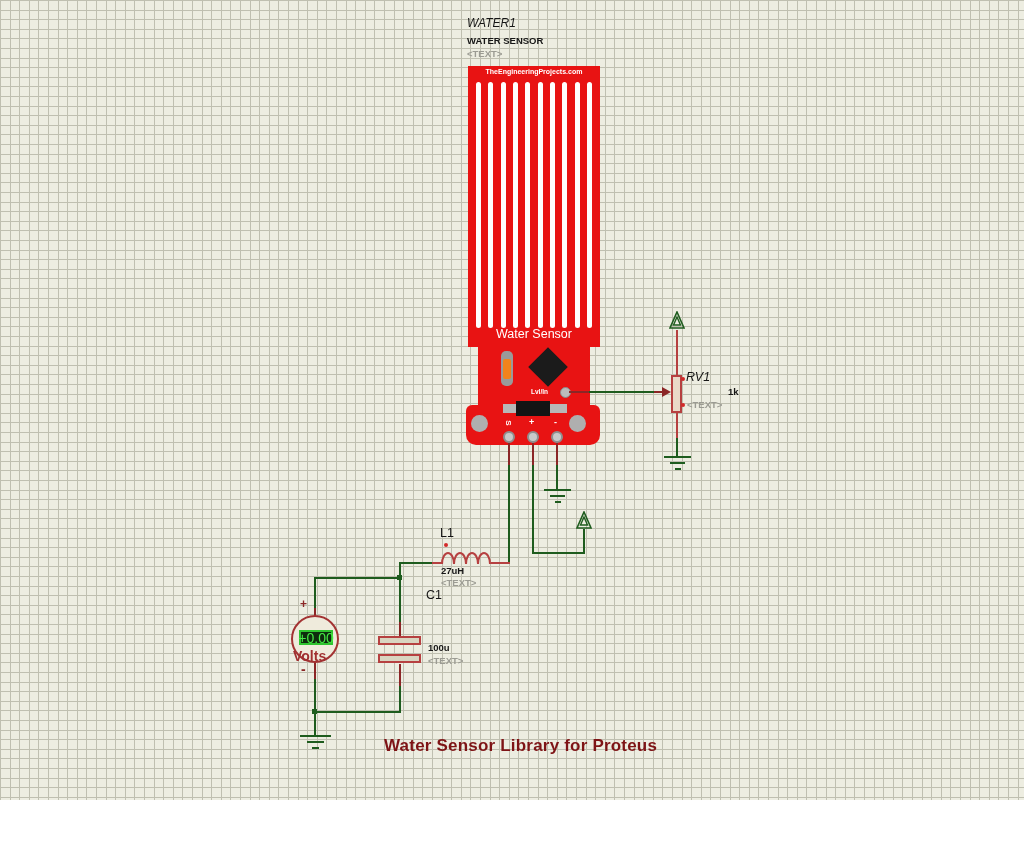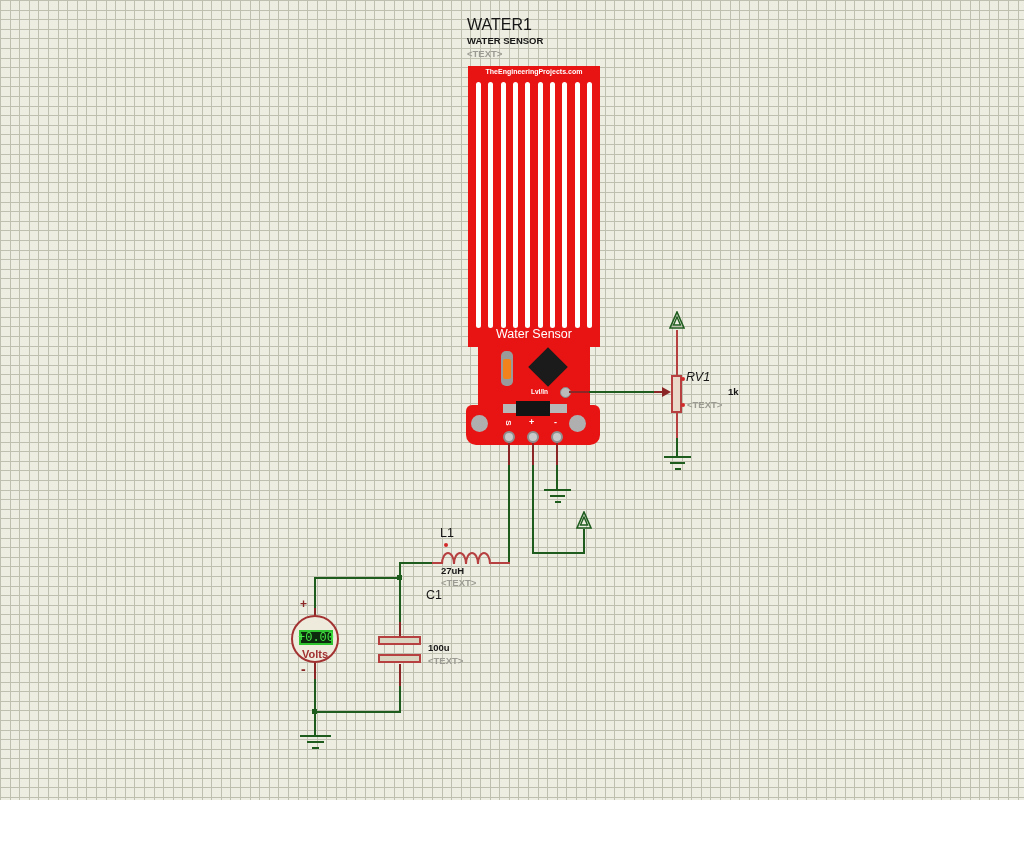--- a/index.html
+++ b/index.html
@@ -31,21 +31,21 @@
   .hole{width:17px;height:17px;border-radius:50%;background:#AFAFAF;}
   .padglyph{color:#fff;font-size:8px;font-weight:bold;line-height:8px;}
 </style>
 </head>
 <body>
 
 <div id="grid">
 
   <div>
 
-    <div class="abs" style="left:467px;top:16px;font-size:16px;color:#161616;white-space:nowrap;">WATER1</div>
+    <div class="abs" style="left:467px;top:16px;font-size:12px;color:#161616;white-space:nowrap;font-style:italic;">WATER1</div>
     <div class="abs lbl blk" style="left:467px;top:35px;">WATER SENSOR</div>
     <div class="abs lbl grey" style="left:467px;top:48px;">&lt;TEXT&gt;</div>
 
     <div class="abs red" style="left:468px;top:66px;width:132px;height:281px;"></div>
     <div class="abs red" style="left:478px;top:345px;width:112px;height:62px;"></div>
     <div class="abs red" style="left:466px;top:405px;width:134px;height:40px;border-radius:6px 6px 10px 10px;"></div>
 
     <div class="abs" style="left:468px;top:68px;width:132px;text-align:center;color:#fff;font-size:7px;font-weight:bold;white-space:nowrap;">TheEngineeringProjects.com</div>
 
     <div class="abs" style="left:468px;top:82px;width:132px;height:246px;display:flex;justify-content:space-between;padding:0 8px;box-sizing:border-box;">
@@ -183,23 +183,24 @@
     <div class="abs" style="left:378px;top:654px;width:43px;height:9px;border:2px solid #B64040;background:#D9D5C1;box-sizing:border-box;"></div>
     <div class="abs ref" style="left:426px;top:588px;">C1</div>
     <div class="abs lbl blk" style="left:428px;top:642px;">100u</div>
     <div class="abs lbl grey" style="left:428px;top:655px;">&lt;TEXT&gt;</div>
   </div>
 
   <div>
     <div class="abs" style="left:300px;top:597px;font-size:12px;font-weight:bold;color:#8B2626;">+</div>
     <div class="abs" style="left:291px;top:615px;width:48px;height:48px;border-radius:50%;border:2px solid #A33333;background:#EFEBDC;box-sizing:border-box;">
       <div class="abs" style="left:6px;top:13px;width:34px;height:15px;background:#0D2B0D;border:2px solid #2FC42F;box-sizing:border-box;display:flex;align-items:center;justify-content:center;">
-        <span style="color:#45E845;font-size:12px;font-family:Liberation Mono, monospace;line-height:8px;">+0.00</span>
+        <span style="color:#45E845;font-size:14px;font-family:Liberation Sans, sans-serif;line-height:8px;">+0.00</span>
       </div>
-      <div class="abs" style="left:0;top:31px;width:44px;text-align:center;font-size:11px;font-weight:bold;color:#A03030;">Volts</div>
+      <div class="abs" style="left:0;top:31px;width:44px;font-size:14px;font-weight:bold;color:#A03030;">Volts</div>
     </div>
     <div class="abs" style="left:301px;top:661px;font-size:14px;font-weight:bold;color:#8B2626;">-</div>
   </div>
 
+  <div class="abs" style="left:384px;top:736px;font-size:17px;font-weight:bold;color:#7E1416;letter-spacing:0.2px;white-space:nowrap;">Water Sensor Library for Proteus</div>
 
 </div>
 
 <div class="abs" style="left:0;top:800px;width:1024px;height:42px;background:#ffffff;"></div>
 
 </body></html>

